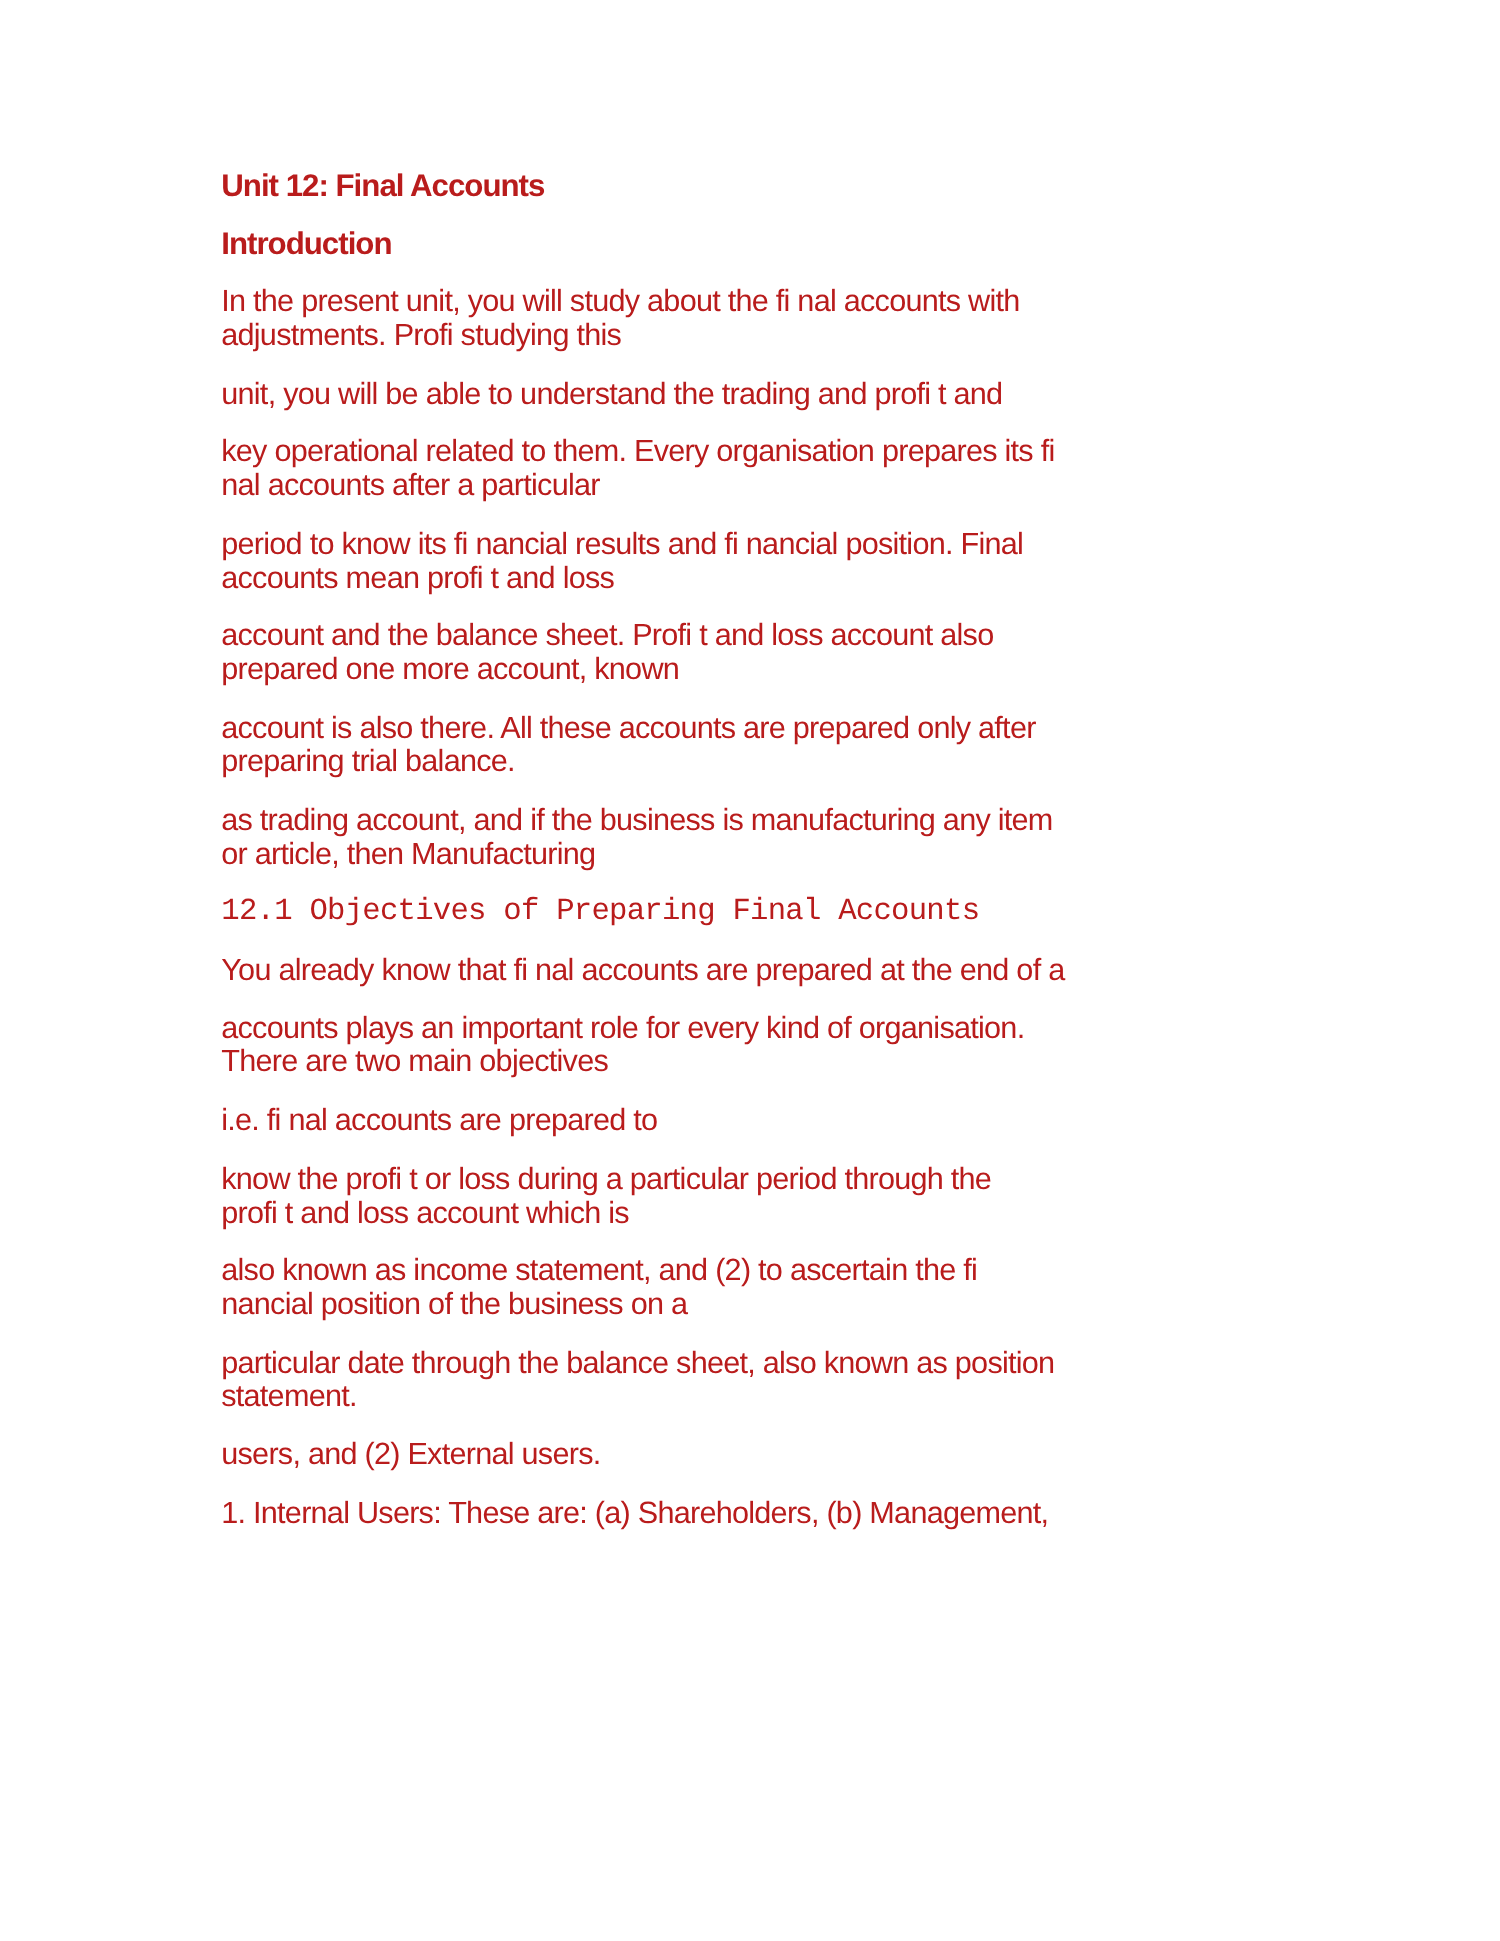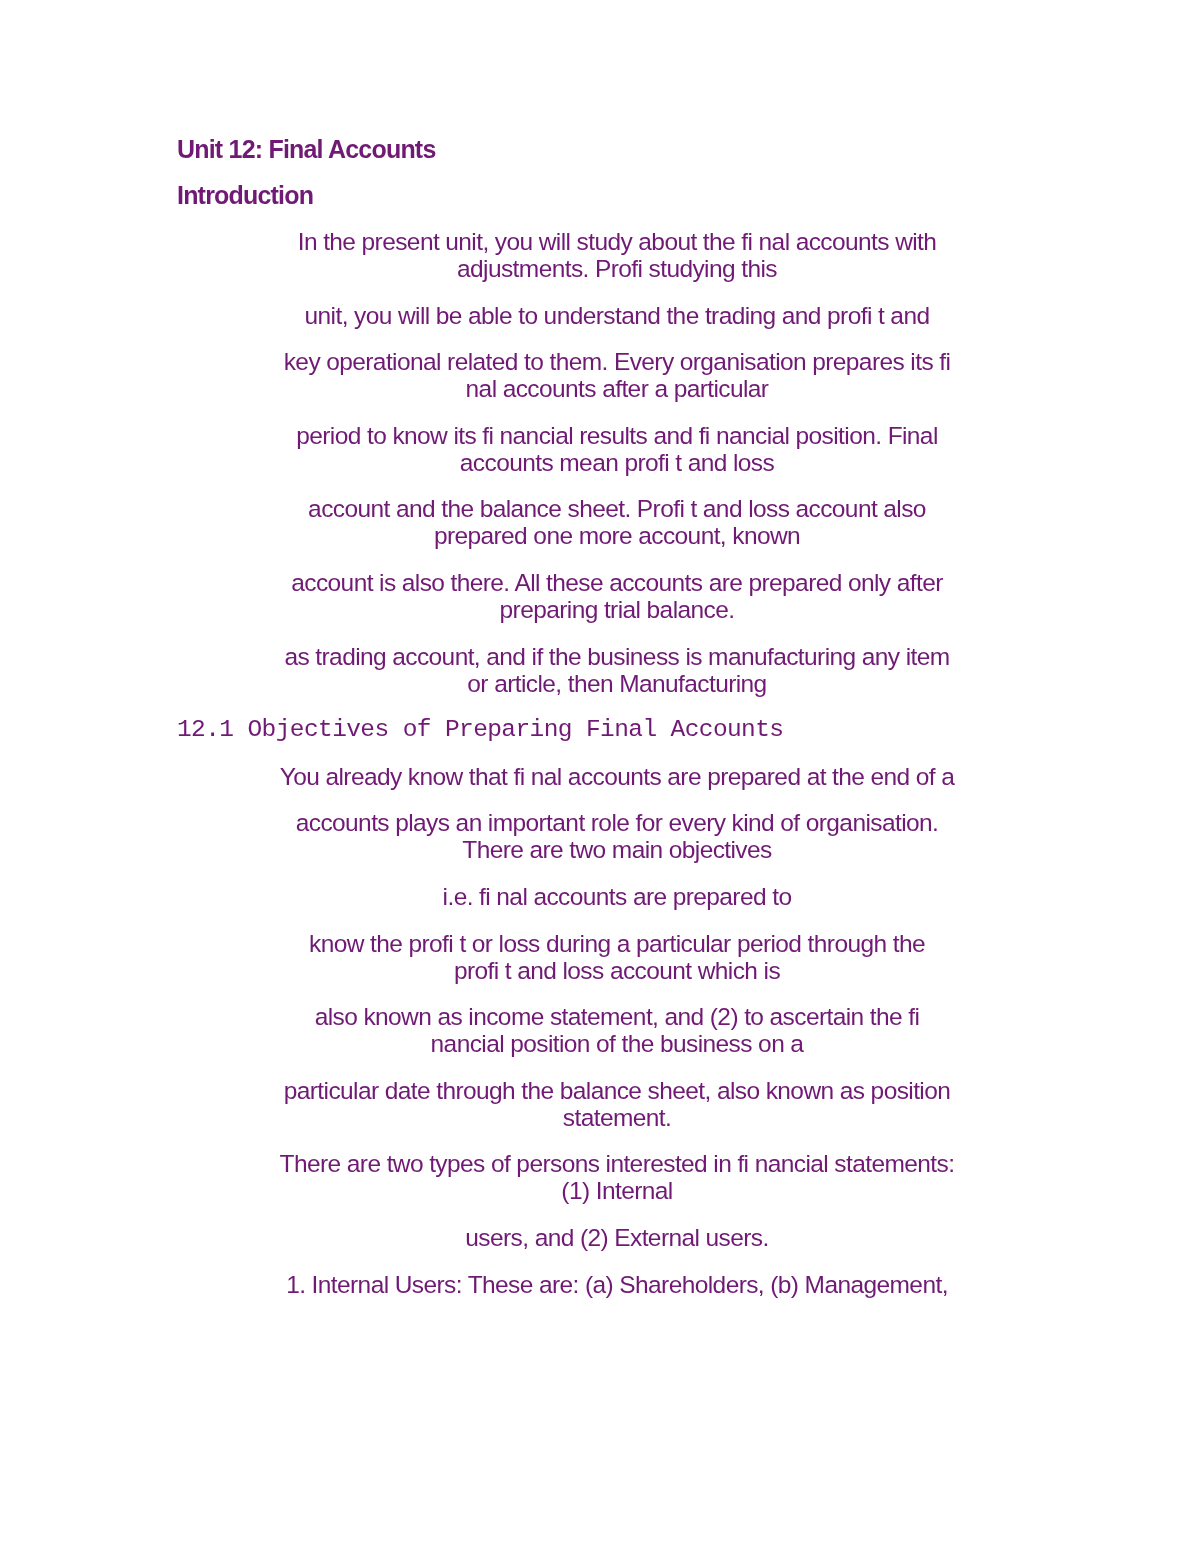--- a/index.html
+++ b/index.html
@@ -1,26 +1,26 @@
 <!DOCTYPE html>
 <html><head>
   <meta charset="utf-8">
   <style>
     html, body { margin: 0; padding: 0; background: #ffffff; }
     body { width: 1200px; height: 1553px; position: relative; overflow: hidden; }
     .page {
       position: absolute; left: 177px; top: 136px; width: 880px;
       font-family: "Liberation Sans", "DejaVu Sans", sans-serif;
-      color: #701a75;
+      color: #b91c1c;
       font-size: 24.5px;
       letter-spacing: -0.6px;
     }
     .h1 { font-weight: bold; font-size: 25px; line-height: 27px; margin: 0 0 19px 0; letter-spacing: -0.8px; }
     .h2 { font-weight: bold; font-size: 25px; line-height: 27px; margin: 0 0 19px 0; letter-spacing: -0.8px; }
-    .para { margin: 0 0 19.6px 0; line-height: 27px; text-align: center; }
+    .para { margin: 0 0 19.6px 0; line-height: 27px; }
     .line { display: block; white-space: nowrap; }
     .section { margin: 0 0 19.6px 0; line-height: 27px; font-family: Liberation Mono, monospace; }
   </style>
 </head>
 <body>
 
 <div class="page">
   <div class="h1">Unit 12: Final Accounts</div>
   <div class="h2">Introduction</div>
 
@@ -73,23 +73,19 @@
     </p>
     <p class="para">
       <span class="line">also known as income statement, and (2) to ascertain the fi</span>
       <span class="line">nancial position of the business on a</span>
     </p>
     <p class="para">
       <span class="line">particular date through the balance sheet, also known as position</span>
       <span class="line">statement.</span>
     </p>
     <p class="para">
-      <span class="line">There are two types of persons interested in fi nancial statements:</span>
-      <span class="line">(1) Internal</span>
-    </p>
-    <p class="para">
       <span class="line">users, and (2) External users.</span>
     </p>
     <p class="para">
       <span class="line">1. Internal Users: These are: (a) Shareholders, (b) Management,</span>
     </p>
   </div>
 </div>
 
 </body></html>

